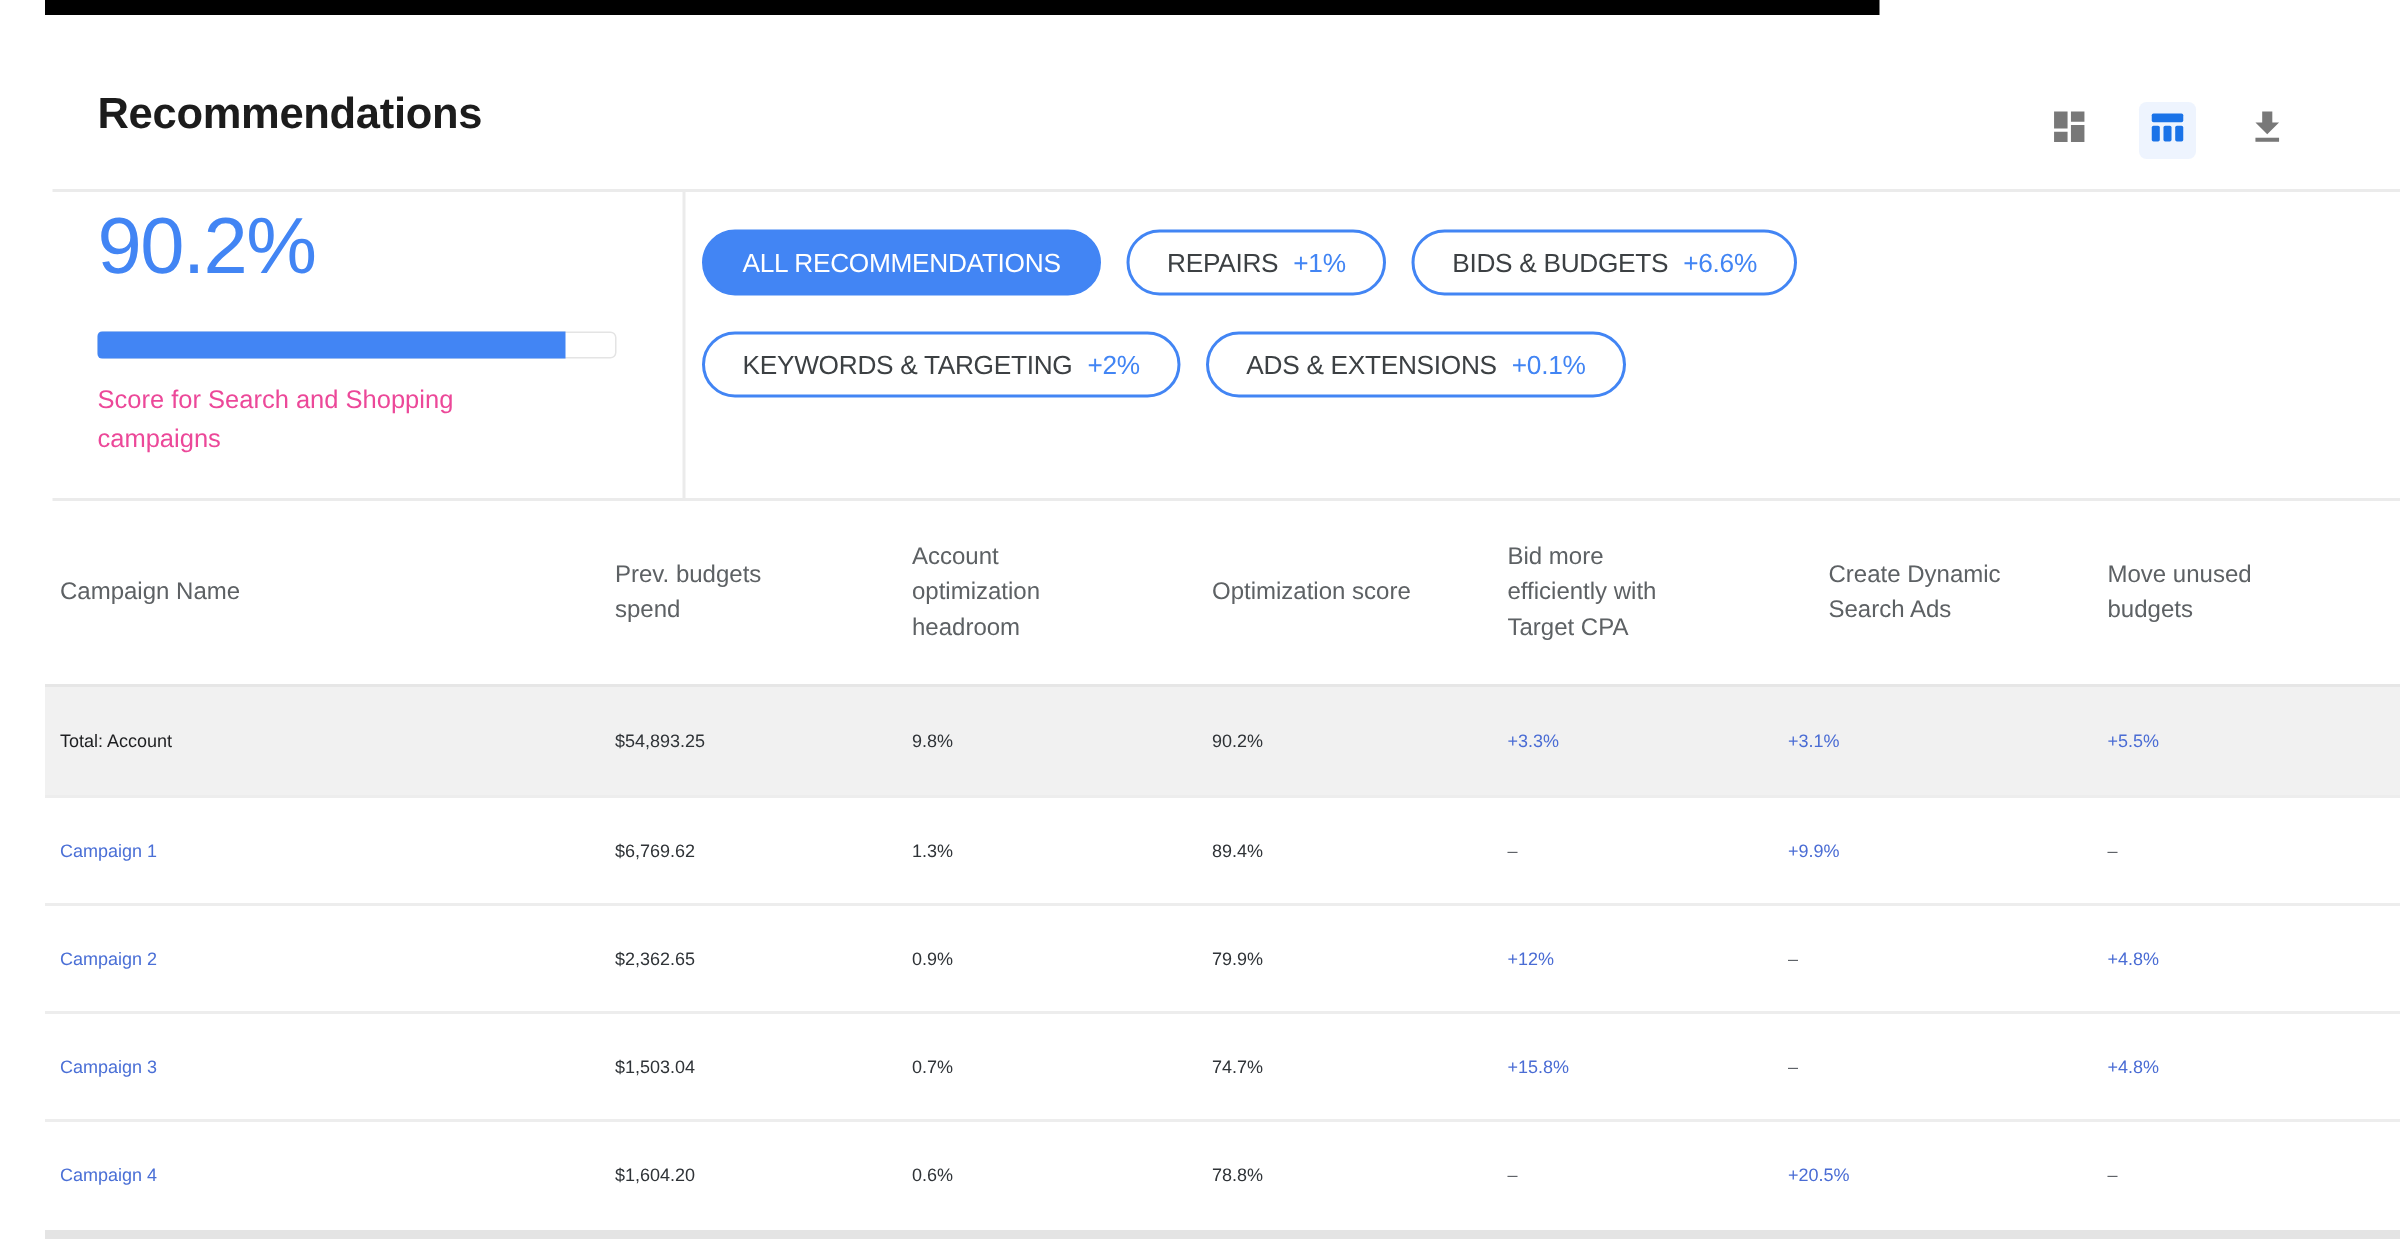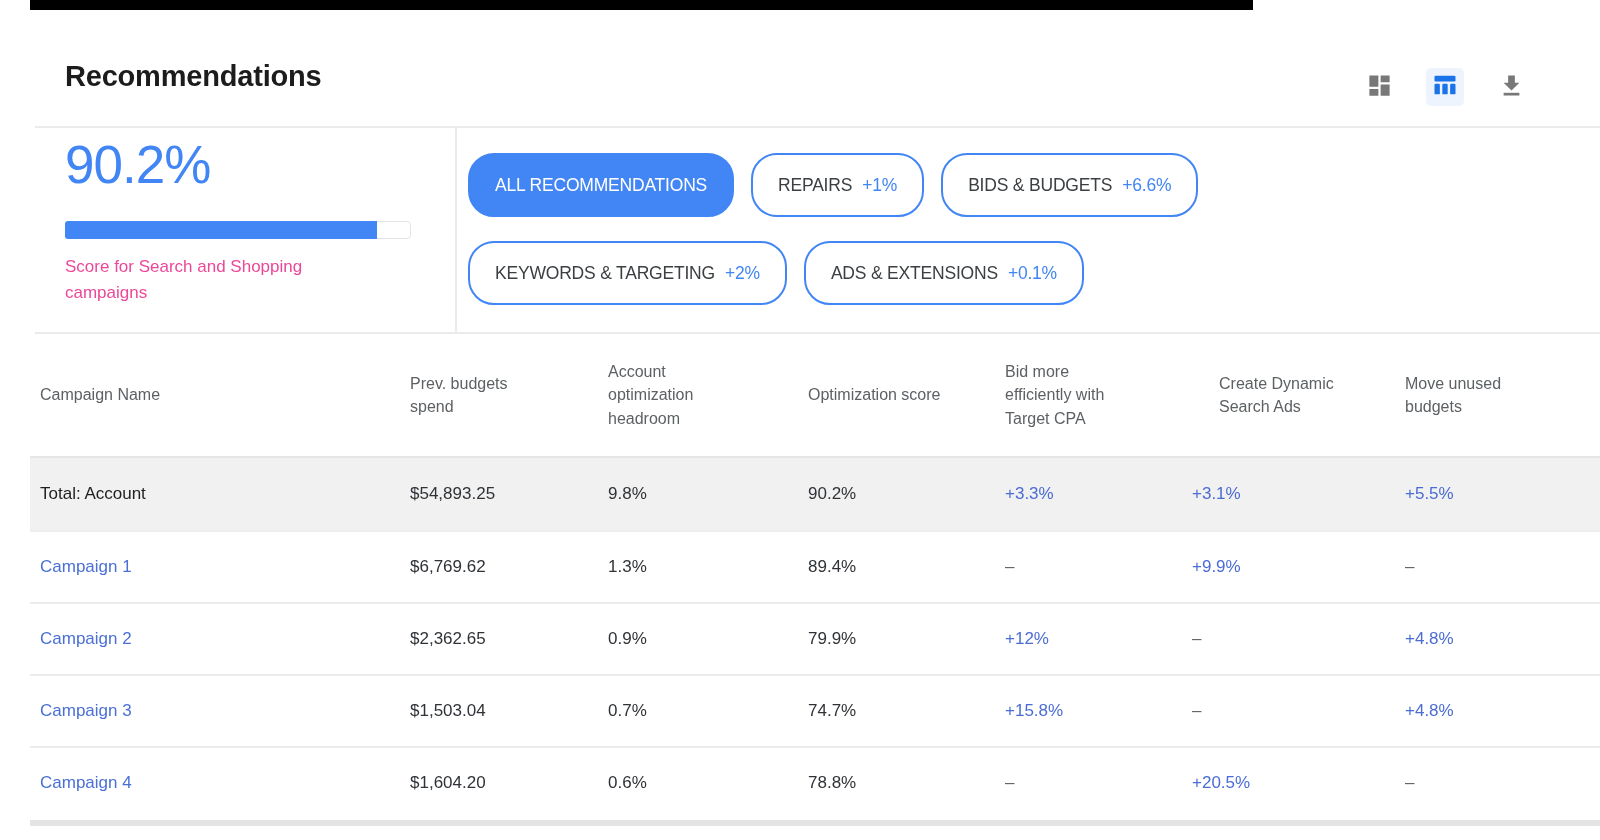--- a/index.html
+++ b/index.html
@@ -36,21 +36,21 @@
     color:#ec4899;line-height:1.55;
   }
   .v-divider{position:absolute;left:455px;top:127px;width:2px;height:206px;background:#ebebeb;}
 
   
   .chips{
     position:absolute;left:468px;top:153px;width:850px;
     display:flex;flex-wrap:wrap;column-gap:17px;row-gap:24px;align-items:flex-start;
   }
   .chip{
-    height:64px;border:2px solid #4285f4;border-radius:26px;background:#fff;
+    height:44px;border:2px solid #4285f4;border-radius:26px;background:#fff;
     display:inline-flex;align-items:center;gap:10px;padding:0 25px;
     font-size:17.5px;color:#3c4043;letter-spacing:-0.2px;box-sizing:border-box;
     cursor:pointer;white-space:nowrap;
   }
   .chip .chip-delta{color:#4285f4;}
   .chip.selected{background:#4285f4;border-color:#4285f4;color:#ffffff;}
 
   
   .table-top-line{position:absolute;left:35px;right:0;top:332px;height:2px;background:#ebebeb;}
   .rec-table{position:absolute;left:0;top:334px;right:0;}
@@ -62,21 +62,21 @@
   .hcell span{display:inline-block;}
   .hcol2 span{max-width:100px;}
   .hcol3 span{max-width:104px;}
   .hcol5 span{max-width:124px;}
   .hcol6 span{max-width:126px;margin-left:27px;}
   .hcol7 span{max-width:110px;}
   .tbody{margin-left:30px;}
   .row{
     display:grid;grid-template-columns:370px 198px 200px 197px 187px 213px 1fr;
     padding-left:10px;height:70px;align-items:center;
-    border-top:2px solid #ededed;font-size:17px;color:#2f3337;
+    border-top:2px solid #ededed;font-size:12px;color:#2f3337;
   }
   .row.total{background:#f1f1f1;border-top-color:#e6e6e6;height:72px;}
   .row .link{color:#4a6fd6;cursor:pointer;text-align:center;}
   .row .total-name{color:#1e1f21;}
   .row .pos{color:#4a6cd4;cursor:pointer;}
   .row .dash{color:#5f6368;}
   .bottom-line{position:absolute;left:30px;right:0;top:820px;height:6px;background:#e4e4e4;}
 </style>
 </head>
 <body>

